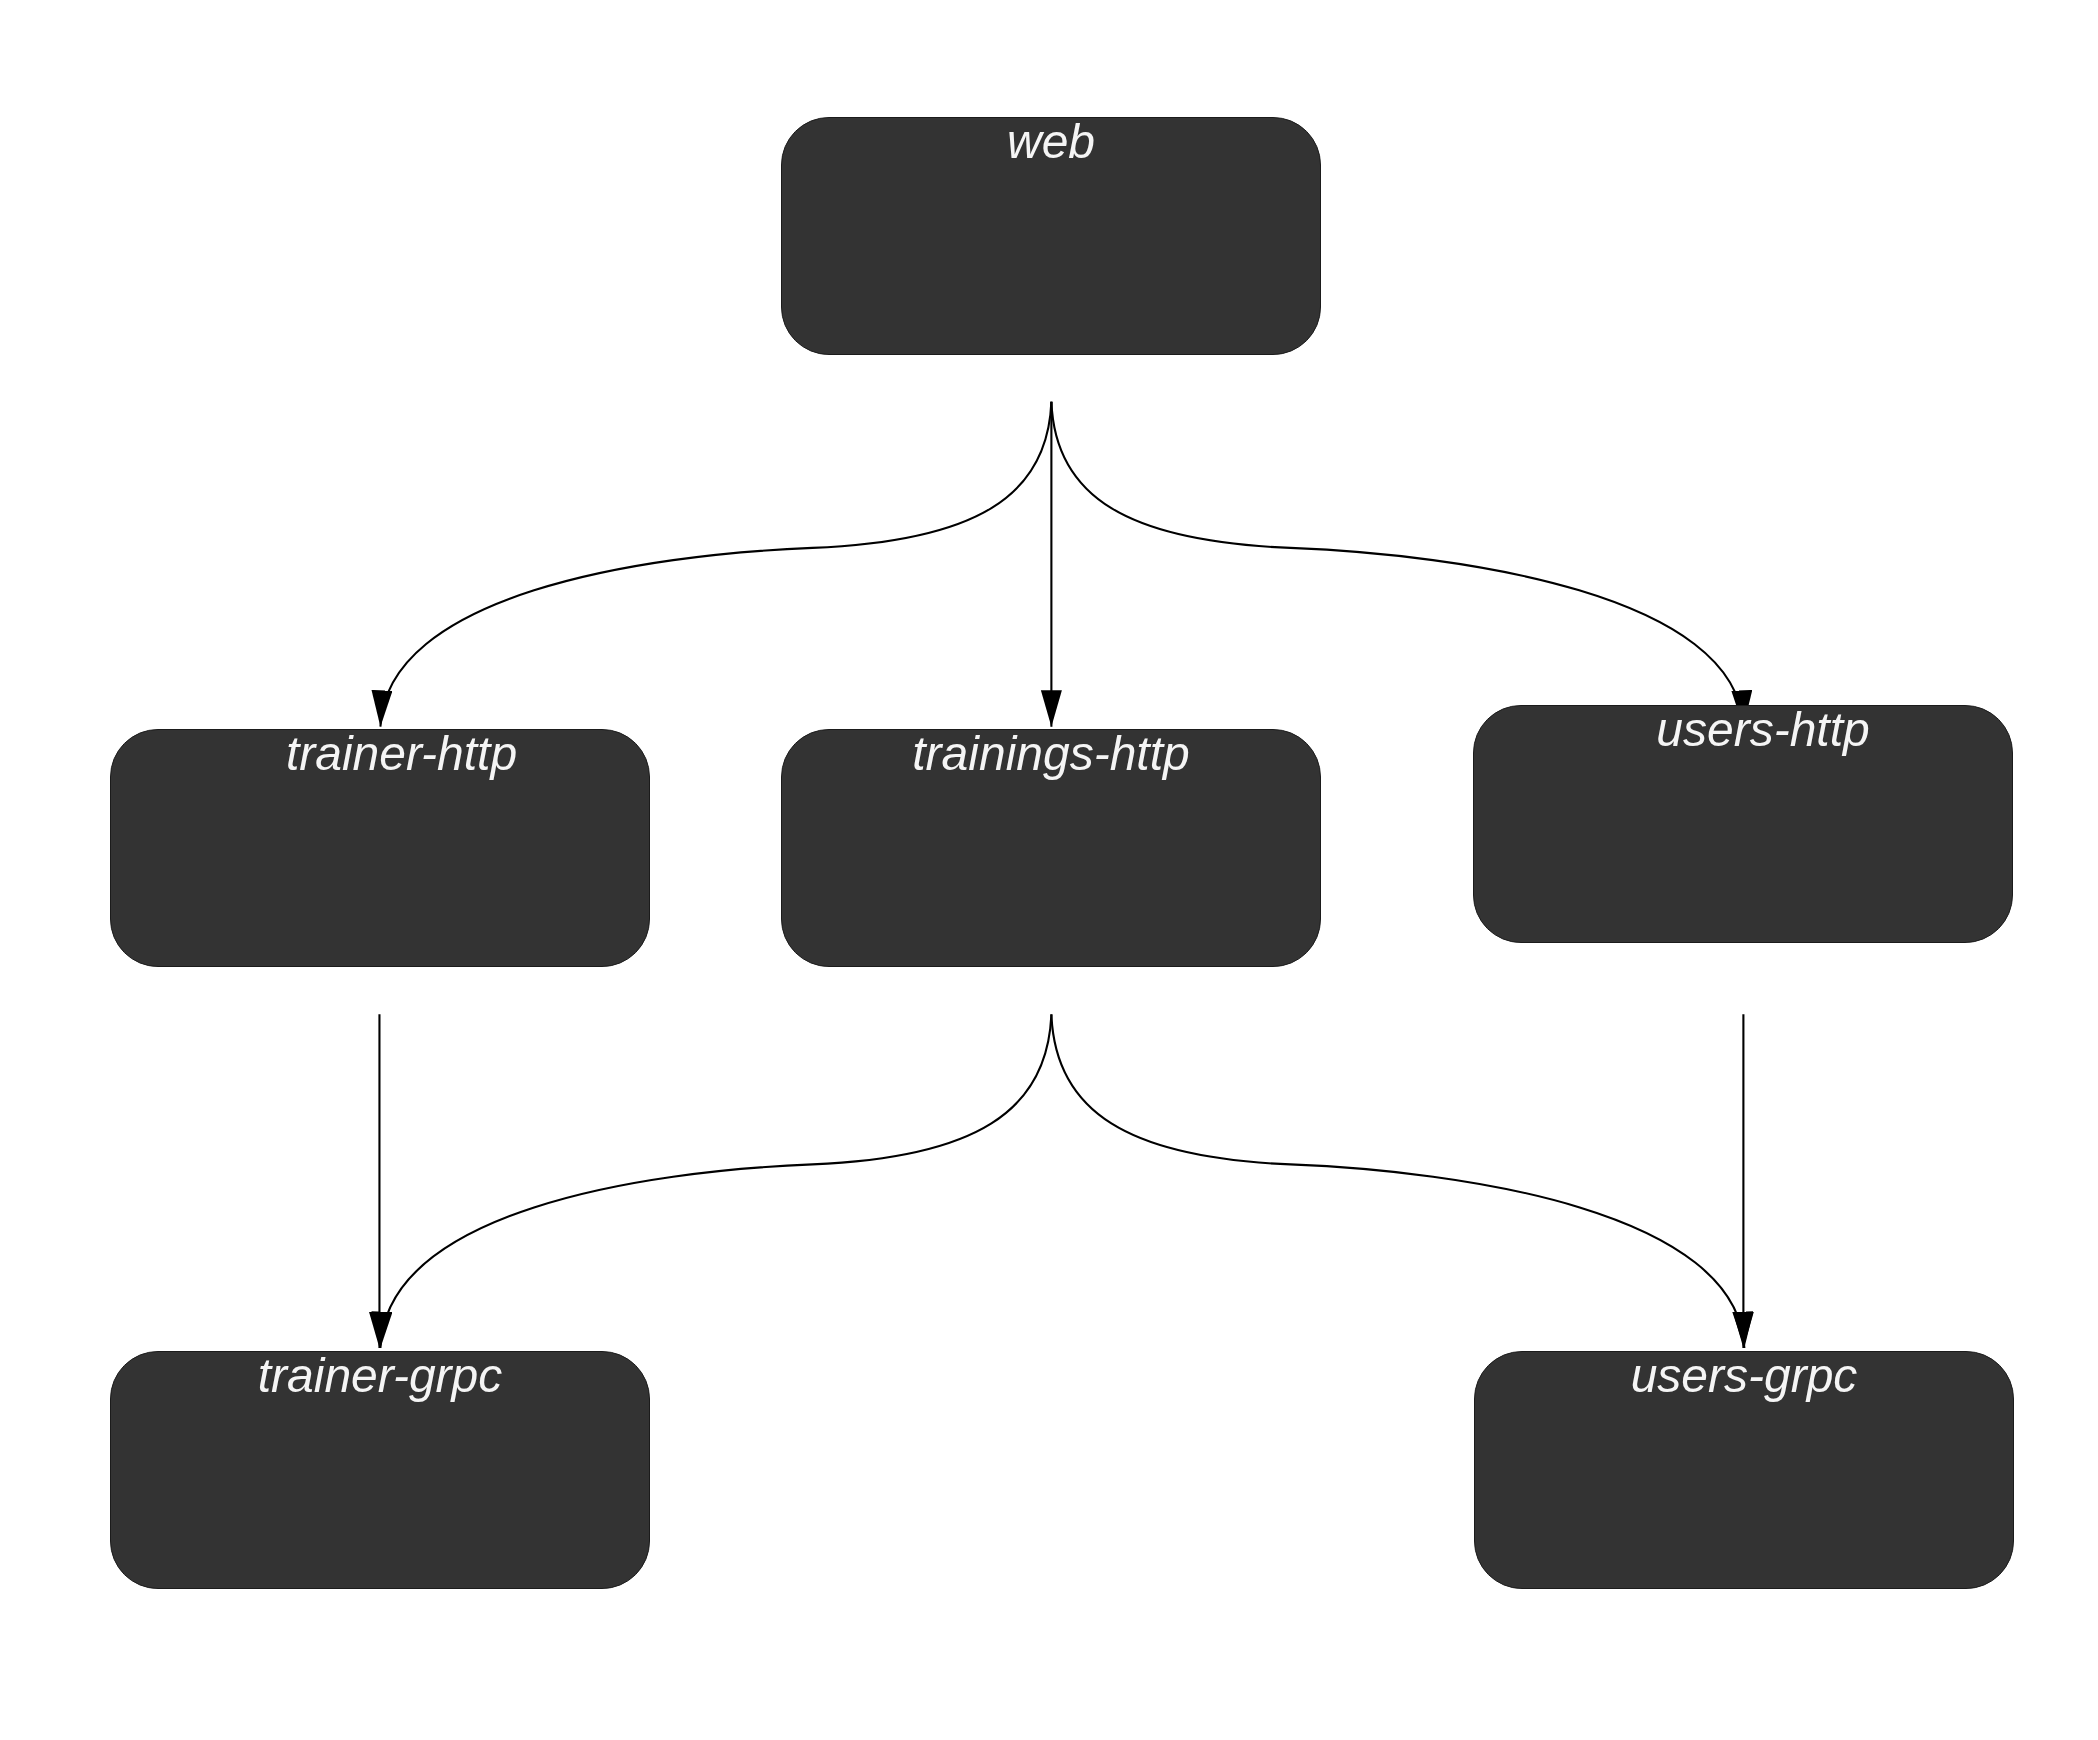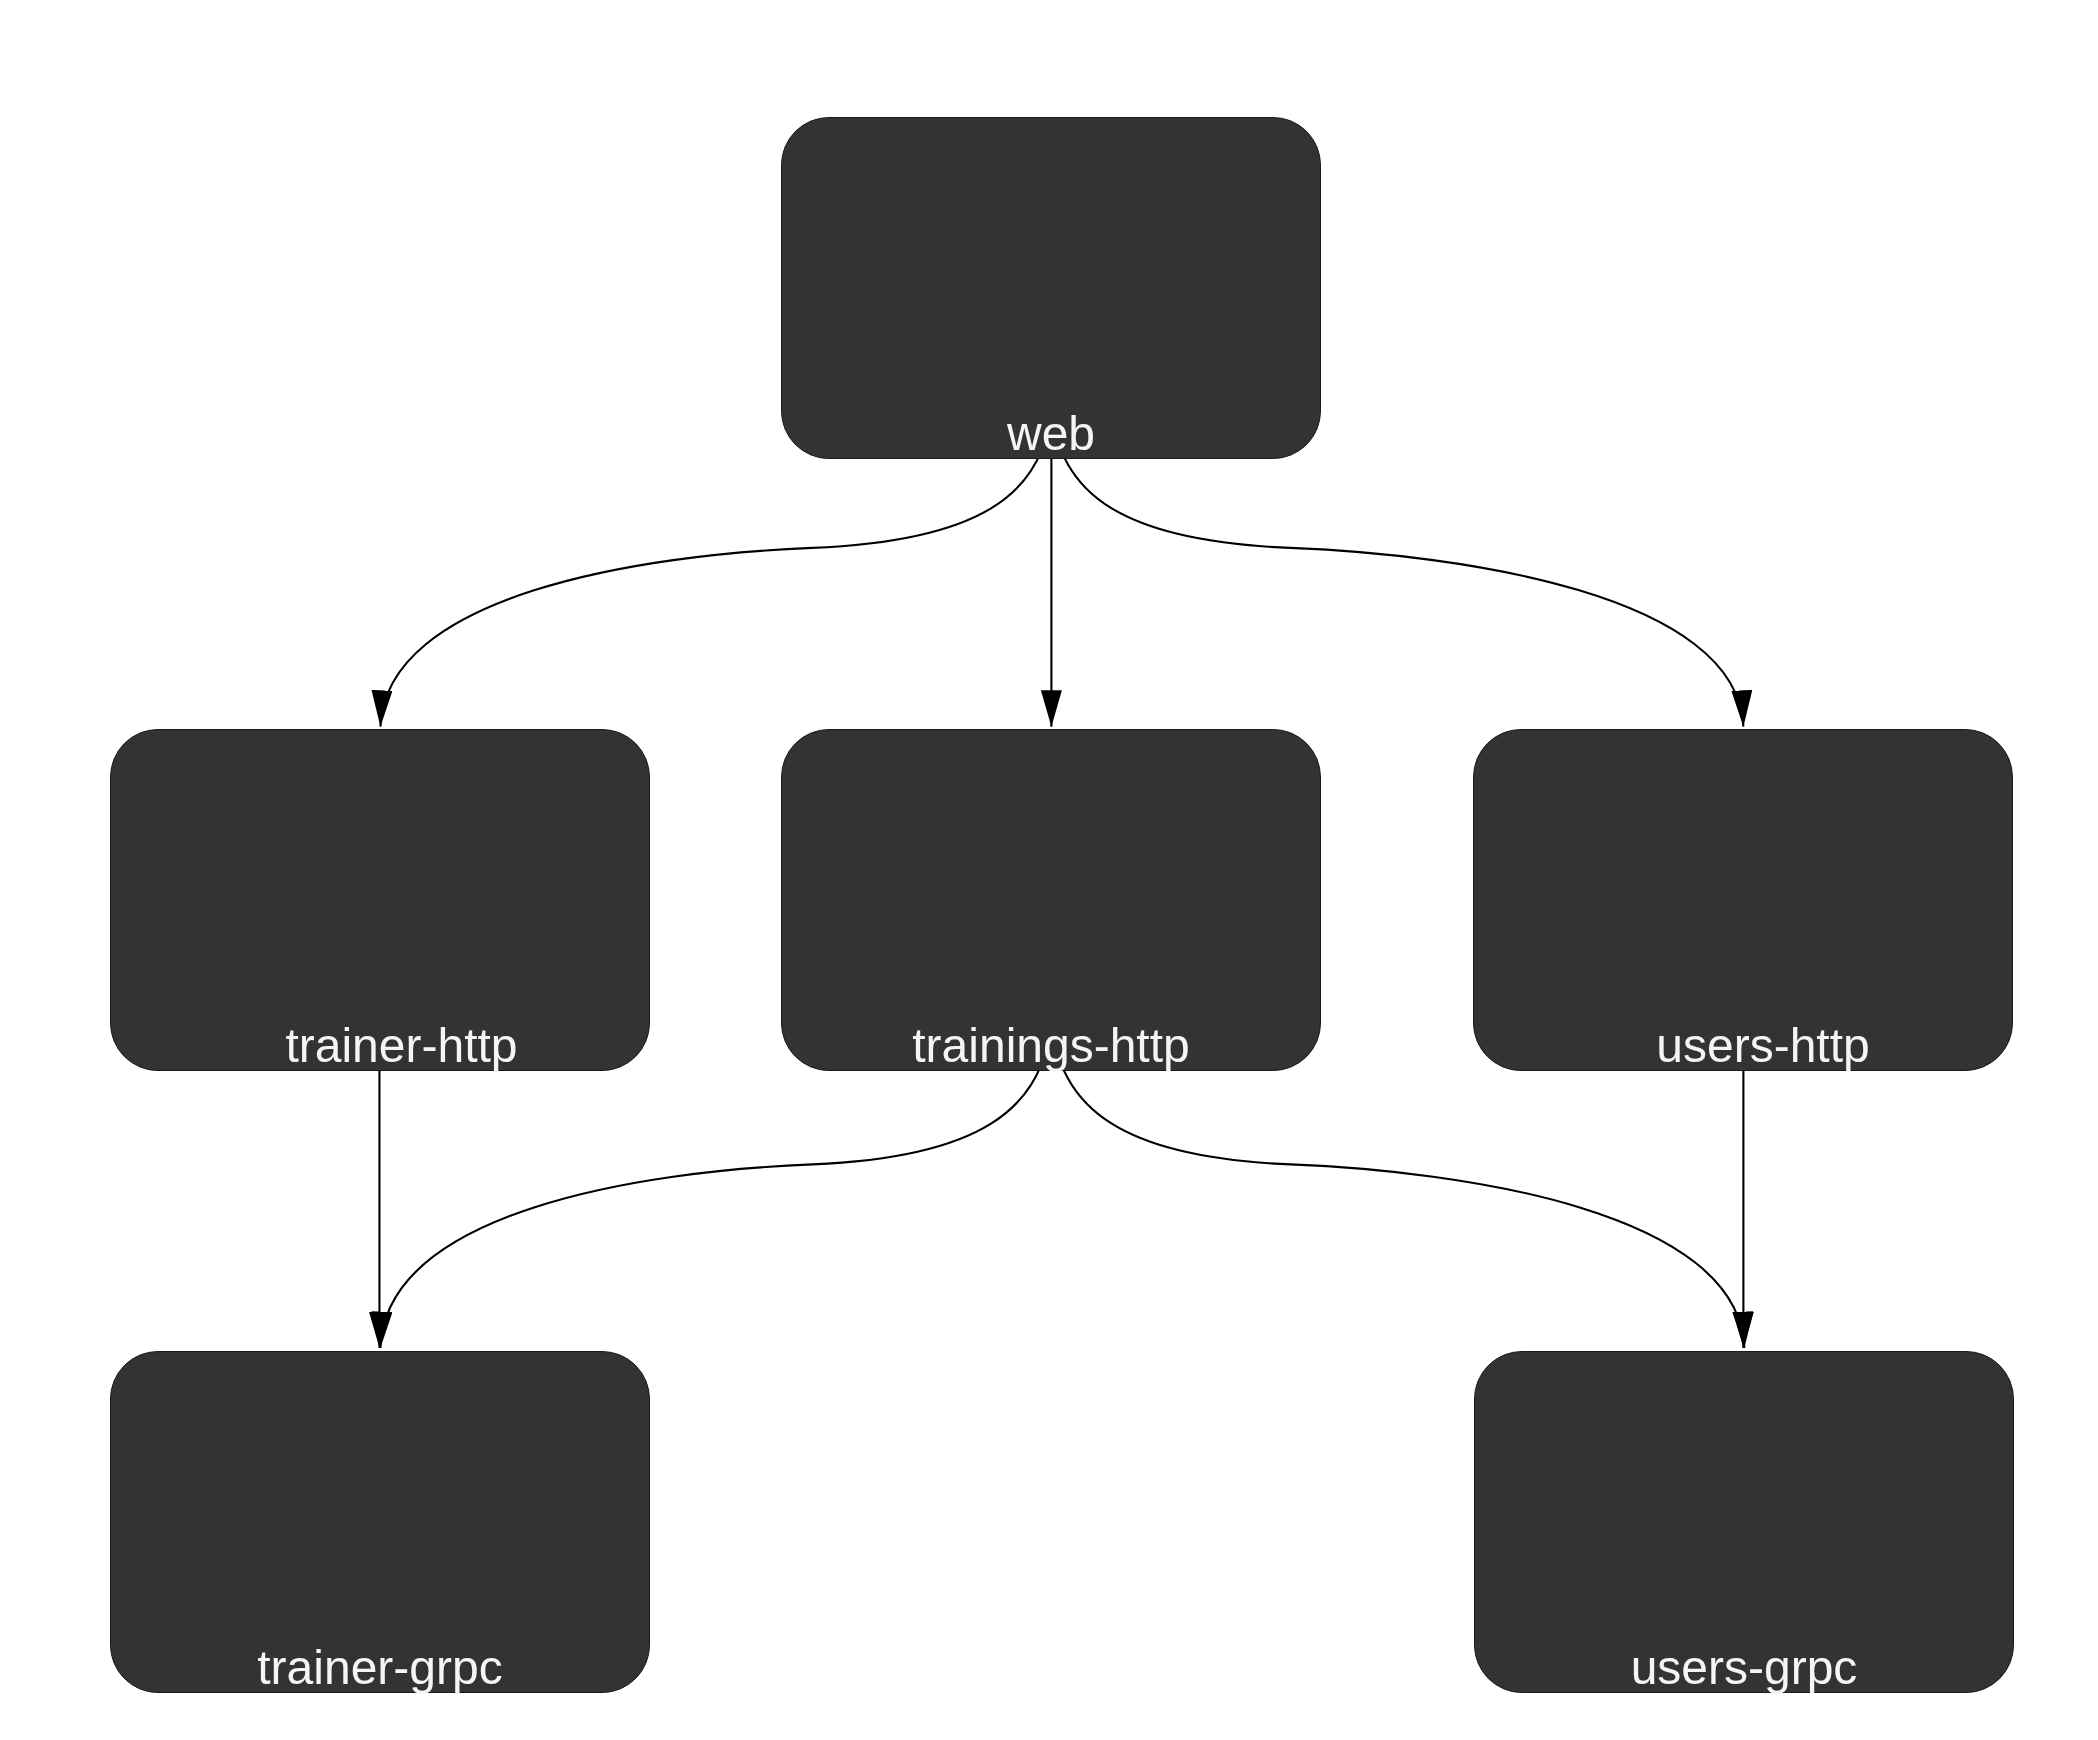--- a/index.html
+++ b/index.html
@@ -23,39 +23,40 @@
     height: 1741px;
   }
   .edge {
     fill: none;
     stroke: #000000;
     stroke-width: 2.2;
   }
   .node {
     position: absolute;
     width: 540px;
-    height: 342px;
+    height: 238px;
     background: #333333;
     border: 1.9px solid #1b1b1b;
     border-radius: 48px;
     box-sizing: border-box;
     display: flex;
-    align-items: flex-end;
+    align-items: flex-start;
     justify-content: center;
+    font-style: italic;
   }
   .node-label {
     color: #f5f5f5;
     font-size: 48px;
     line-height: 1;
     white-space: nowrap;
   }
   #node-web            { left: 781px;  top: 117px;  }
   #node-trainer-http   { left: 110px;  top: 729px; padding-left: 43px;  }
   #node-trainings-http { left: 781px;  top: 729px;  }
-  #node-users-http     { left: 1473px; top: 729px; padding-left: 40px;  }
+  #node-users-http     { left: 1473px; top: 705px; padding-left: 40px;  }
   #node-trainer-grpc   { left: 110px;  top: 1351px; }
   #node-users-grpc     { left: 1474px; top: 1351px; }
 </style>
 </head>
 <body>
 
 <div class="canvas">
 
   <svg class="edge-layer" viewBox="0 0 2195 1821" xmlns="http://www.w3.org/2000/svg">
     <defs>

